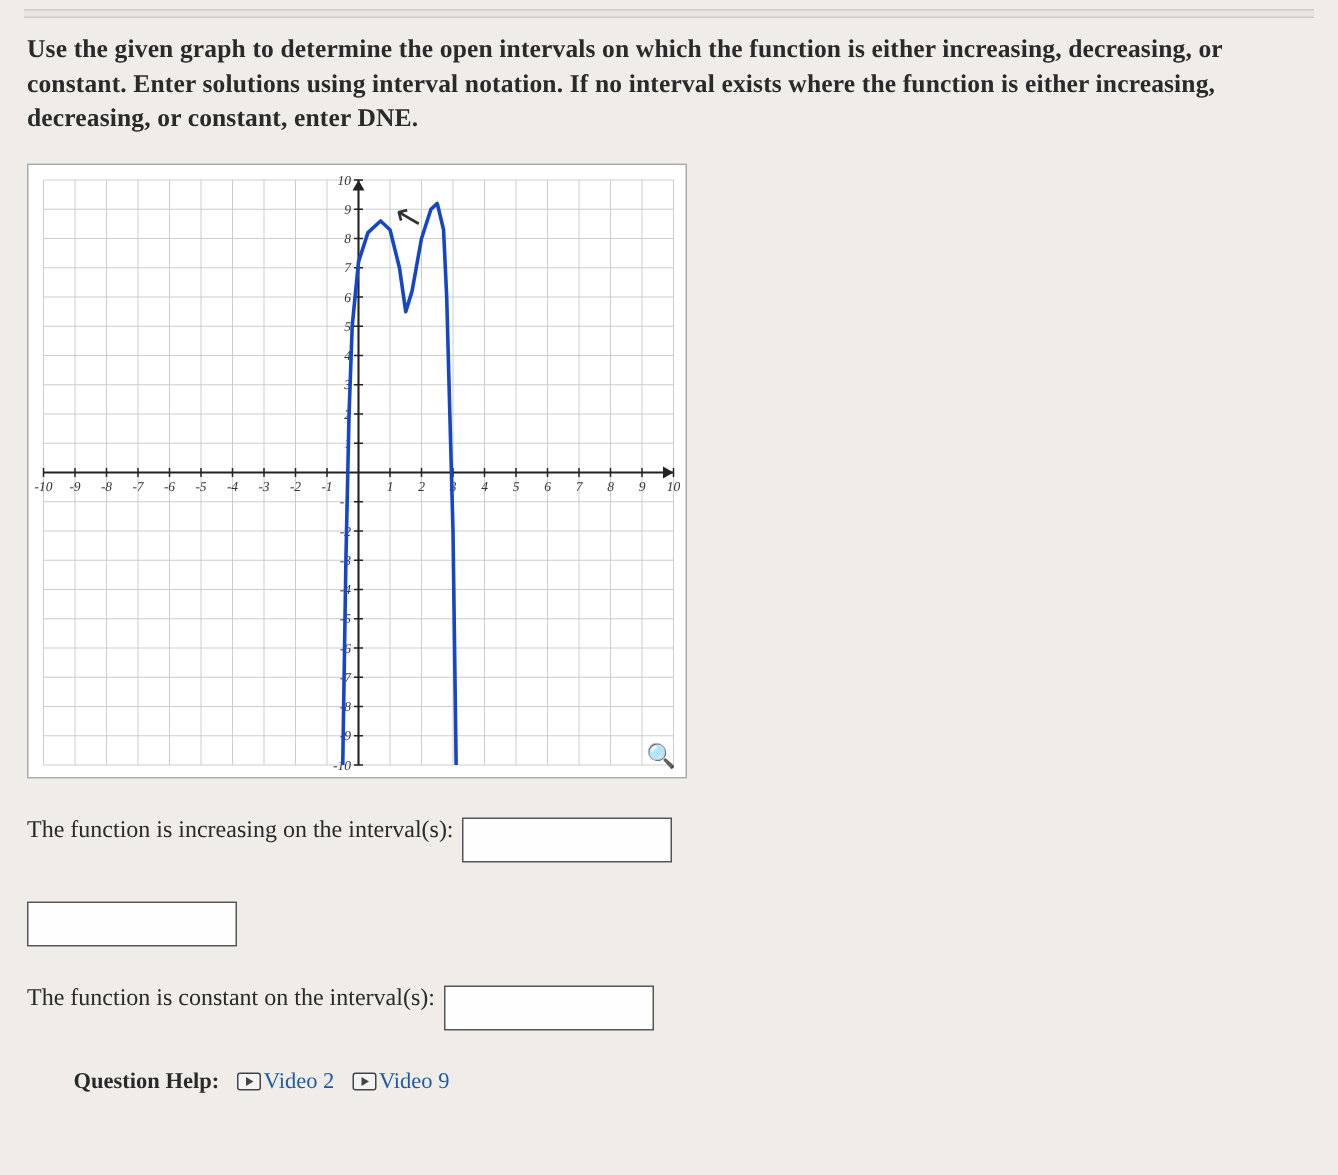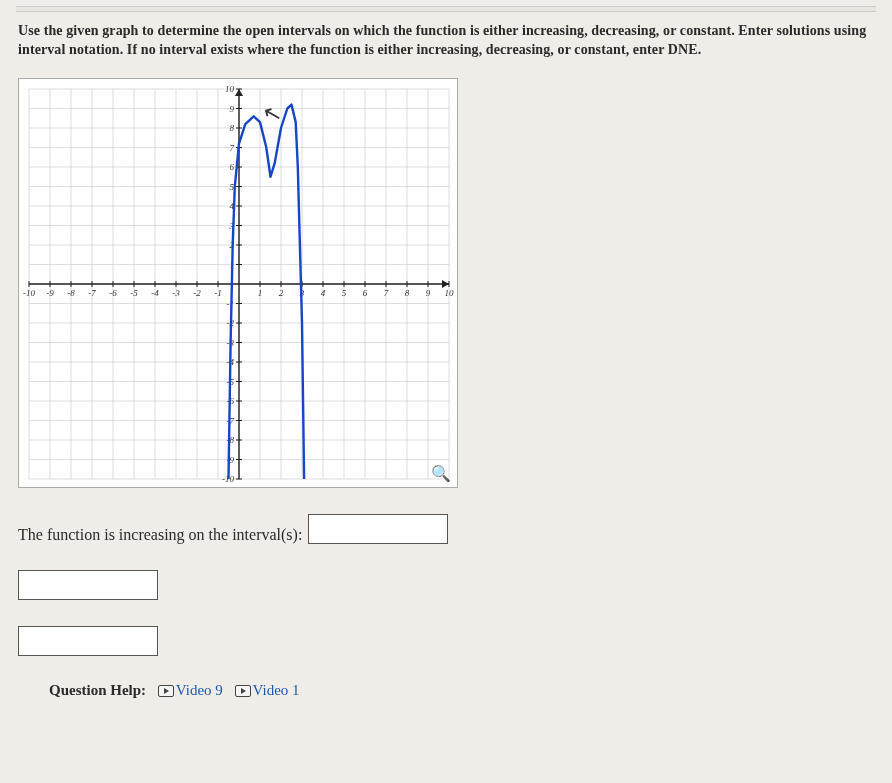--- a/index.html
+++ b/index.html
@@ -6,21 +6,21 @@
     body {
       font-family: Georgia, 'Times New Roman', serif;
       background: #f0ede8;
       width: 892px;
       height: 783px;
       padding: 20px 18px;
       color: #2a2a2a;
       position: relative;
     }
     .question-text {
-      font-size: 14px;
+      font-size: 17px;
       font-weight: bold;
       line-height: 1.35;
       margin-bottom: 18px;
       letter-spacing: 0.1px;
     }
     .graph-wrap {
       position: relative;
       width: 440px;
       height: 410px;
       margin-bottom: 26px;
@@ -38,21 +38,21 @@
     }
     .magnifier {
       position: absolute;
       bottom: 4px;
       right: 6px;
       font-size: 16px;
       color: #555;
     }
     .answer-row {
       display: flex;
-      align-items: flex-end;
+      align-items: flex-start;
       margin-bottom: 26px;
       font-size: 16px;
     }
     .answer-row label {
       font-weight: normal;
       margin-right: 6px;
     }
     .answer-row input {
       width: 140px;
       height: 30px;
@@ -242,24 +242,25 @@
 <div class="answer-row">
   <label>The function is increasing on the interval(s):</label>
   <input type="text" value="" style="">
 </div>
 
 <div class="answer-row">
   <input type="text" value="" style="">
 </div>
 
 <div class="answer-row">
+  <label>The function is constant on the interval(s):</label>
   <input type="text" value="" style="">
 </div>
 
 <div class="help-row">
   <span class="label">Question Help:</span>
   <span class="video-link">
+    <span class="video-icon"></span><span>Video 2</span>
+  </span>
+  <span class="video-link">
     <span class="video-icon"></span><span>Video 9</span>
   </span>
-  <span class="video-link">
-    <span class="video-icon"></span><span>Video 1</span>
-  </span>
 </div>
 
 </body></html>

